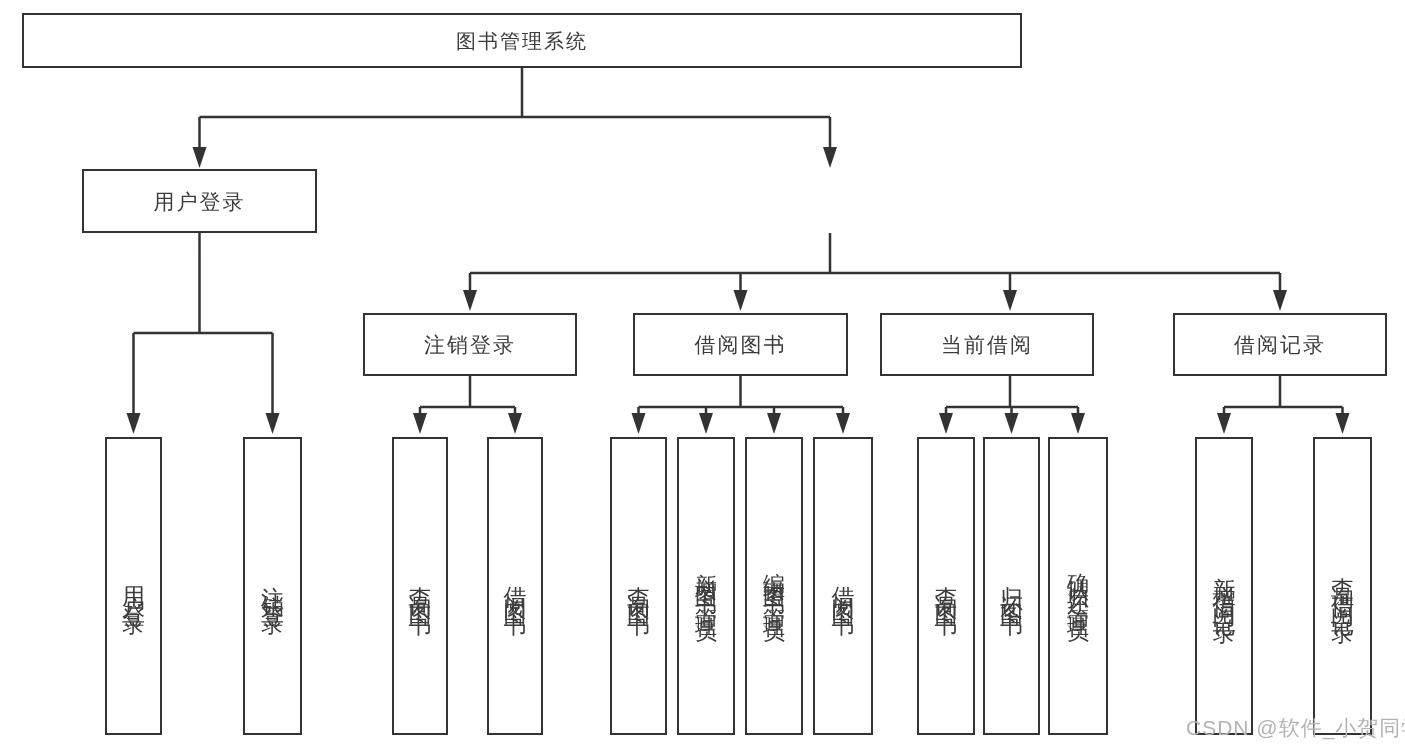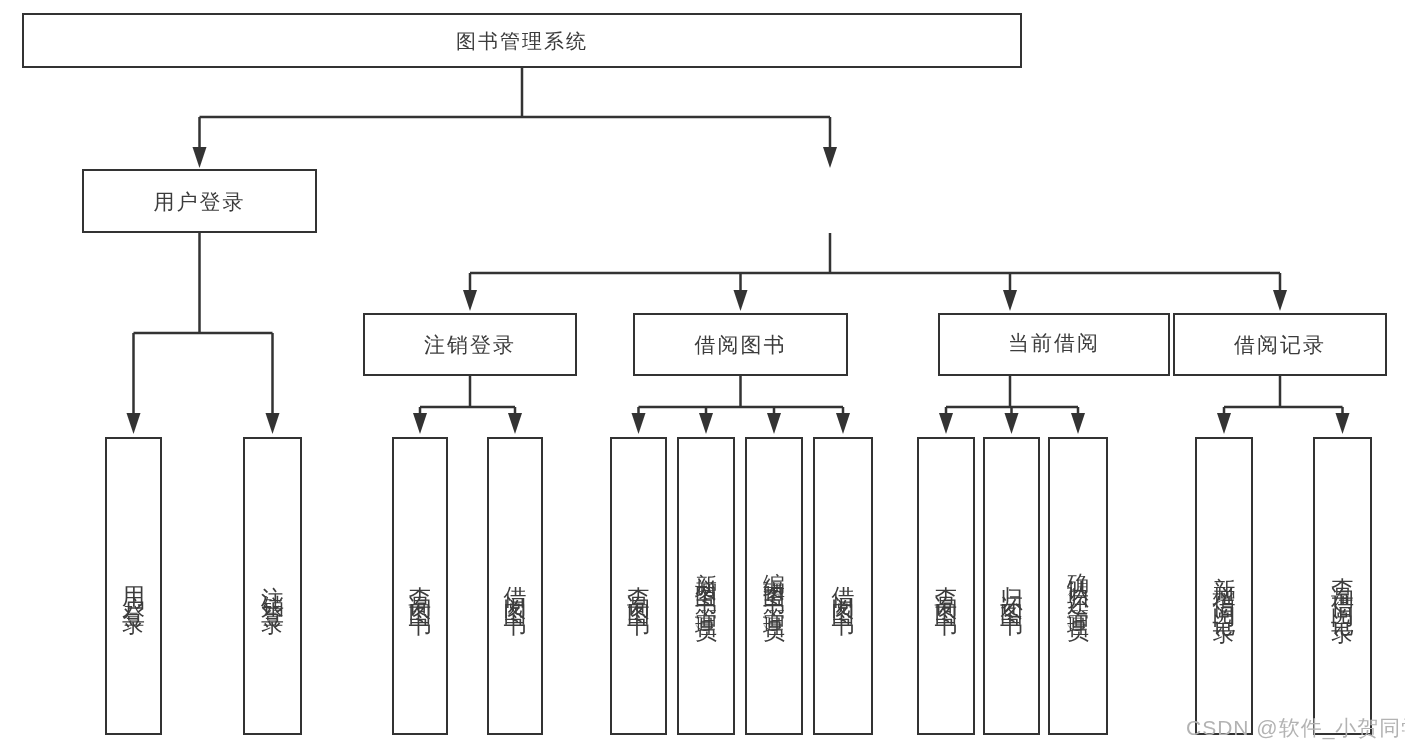--- a/index.html
+++ b/index.html
@@ -119,21 +119,21 @@
   <div class="hbox" style="left:82px;top:169px;width:235px;height:64px;">
     <span>用户登录</span>
   </div>
 
   <div class="hbox" style="left:363px;top:313px;width:214px;height:63px;">
     <span>注销登录</span>
   </div>
   <div class="hbox" style="left:633px;top:313px;width:215px;height:63px;">
     <span>借阅图书</span>
   </div>
-  <div class="hbox" style="left:938px;top:313px;width:232px;height:63px;font-family:Liberation Mono, monospace;">
+  <div class="hbox" style="left:880px;top:313px;width:214px;height:63px;">
     <span>当前借阅</span>
   </div>
   <div class="hbox" style="left:1173px;top:313px;width:214px;height:63px;">
     <span>借阅记录</span>
   </div>
 
   <div class="vbox" style="left:105px;width:57px;">
     <span>用户登录</span>
   </div>
   <div class="vbox" style="left:243px;width:59px;">

